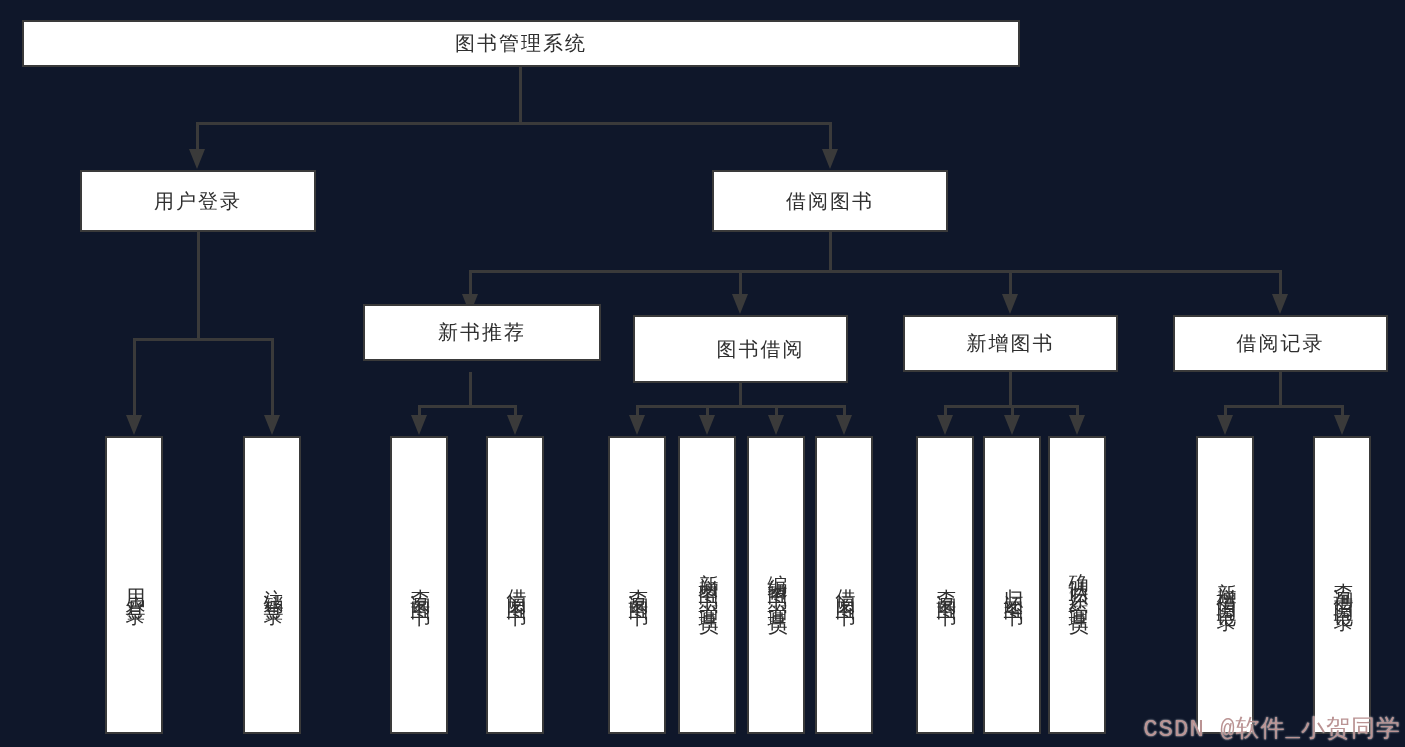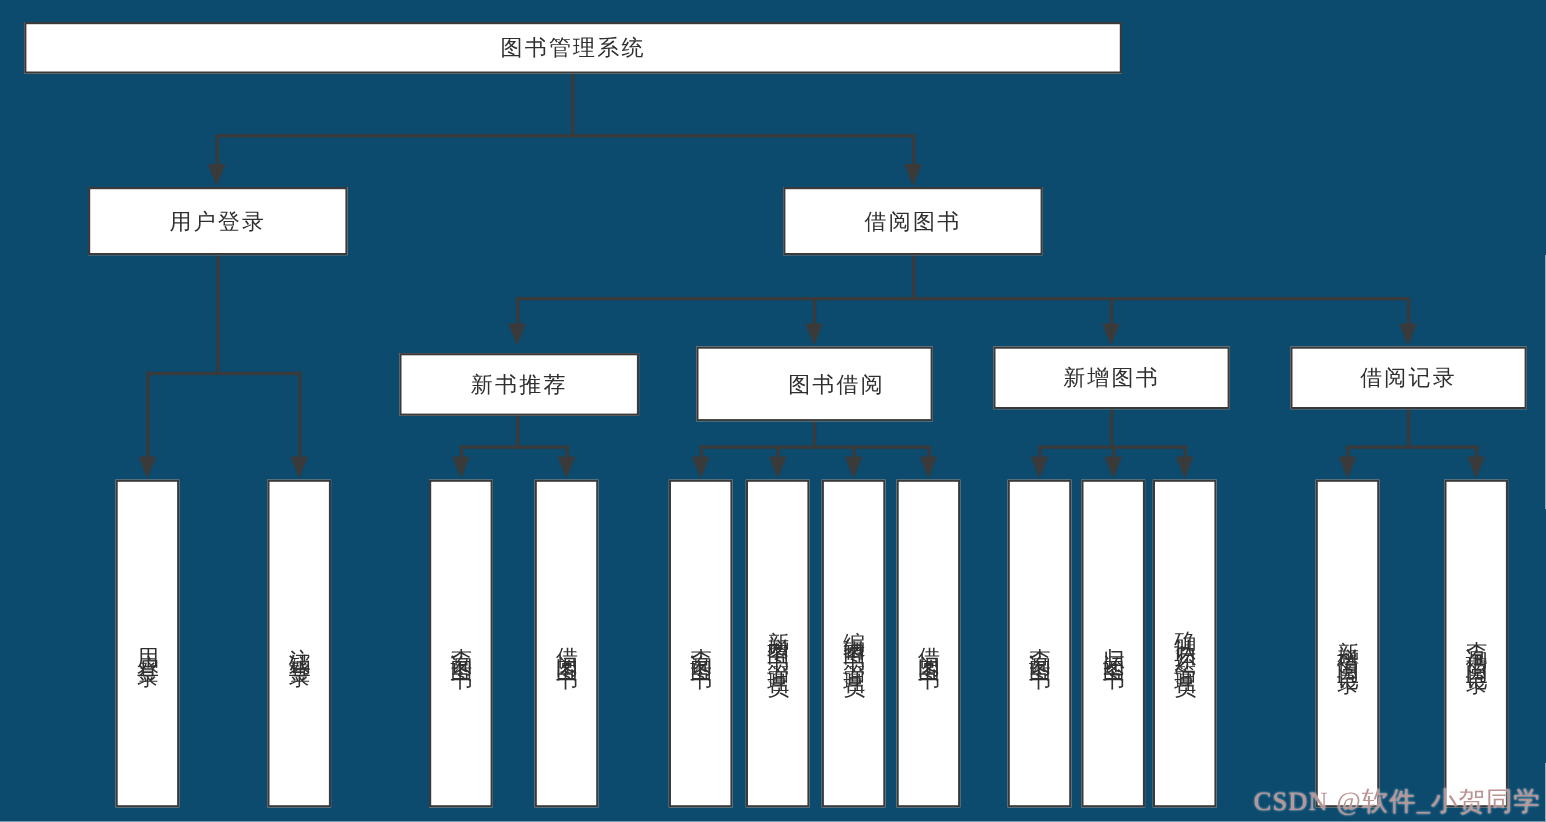--- a/index.html
+++ b/index.html
@@ -1,22 +1,22 @@
 <!DOCTYPE html>
 <html><head>
 <meta charset="utf-8">
 <style>
   html, body { margin: 0; padding: 0; background: #ffffff; }
   #stage {
     position: relative;
     width: 1405px;
     height: 747px;
-    background: #0c4a6e;
+    background: #0f172a;
     overflow: hidden;
-    font-family: Liberation Serif, serif;
+    font-family: Liberation Mono, monospace;
     color: #2f2f2f;
   }
   .node {
     position: absolute;
     box-sizing: border-box;
     background: #ffffff;
     border: 2.5px solid #3a3a3a;
     display: flex;
     align-items: center;
     justify-content: center;
@@ -60,21 +60,21 @@
 </head>
 <body>
 
 <div id="stage">
 
   <div class="node" style="left:22px; top:20px; width:998px; height:47px;">图书管理系统</div>
 
   <div class="node" style="left:80px; top:170px; width:236px; height:62px;">用户登录</div>
   <div class="node" style="left:712px; top:170px; width:236px; height:62px;">借阅图书</div>
 
-  <div class="node" style="left:363px; top:321px; width:218px; height:57px;">新书推荐</div>
+  <div class="node" style="left:363px; top:304px; width:238px; height:57px;">新书推荐</div>
   <div class="node" style="left:633px; top:315px; width:215px; height:68px;padding-left:40px;">图书借阅</div>
   <div class="node" style="left:903px; top:315px; width:215px; height:57px;">新增图书</div>
   <div class="node" style="left:1173px; top:315px; width:215px; height:57px;">借阅记录</div>
 
   <div class="node vert" style="left:105px; top:436px; width:58px; height:298px;">用户登录</div>
   <div class="node vert" style="left:243px; top:436px; width:58px; height:298px;">注销登录</div>
 
   <div class="node vert" style="left:390px; top:436px; width:58px; height:298px;">查询图书</div>
   <div class="node vert" style="left:486px; top:436px; width:58px; height:298px;">借阅图书</div>
 

